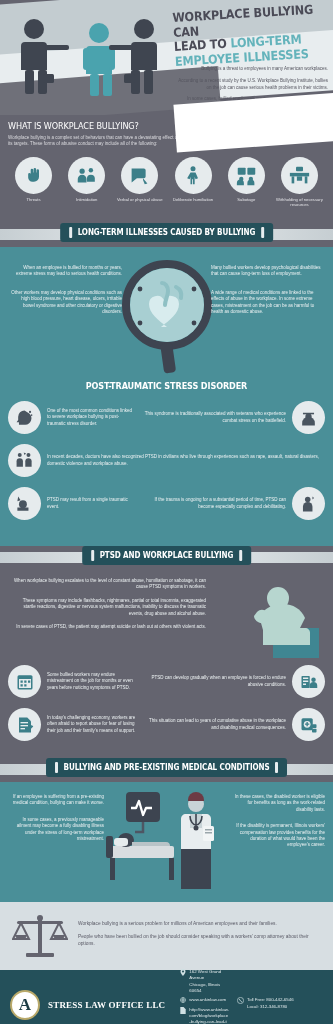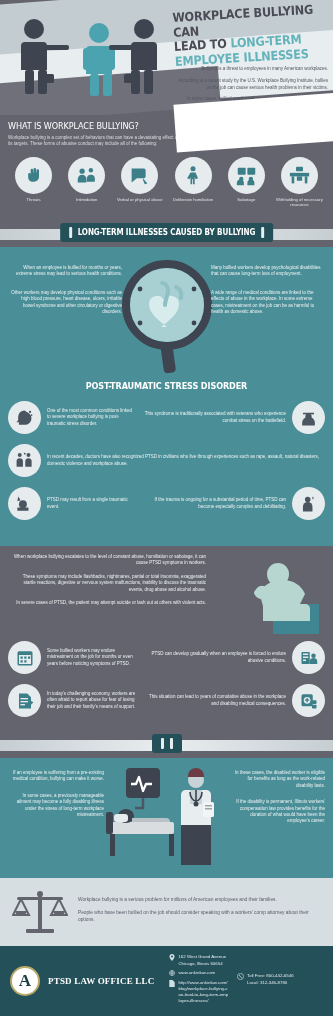--- a/index.html
+++ b/index.html
@@ -330,20 +330,28 @@
       <div class="circ-sm">
         <svg width="19" height="19" viewBox="0 0 24 24" fill="#4a5560">
             <circle cx="11" cy="7" r="3.5"></circle>
             <path d="M5 22v-6a6 6 0 0112 0v6z"></path>
             <path d="M17 3l2 2-2 2M20 8l2 2"></path>
           </svg>
       </div>
     </div>
   </div>
 
+  <div class="banner-wrap" style="background:#64646f;">
+    <div class="banner-bg light"></div>
+    <div class="banner">
+      <span class="bar"></span>
+      <span class="txt">PTSD AND WORKPLACE BULLYING</span>
+      <span class="bar"></span>
+    </div>
+  </div>
 
   <div class="gray ptsd-wb">
     <svg style="position:absolute; right:8px; top:6px;" width="96" height="82" viewBox="0 0 96 82">
       <rect x="44" y="52" width="46" height="30" fill="#3f8692"></rect>
       <path d="M38 22a11 11 0 0122 0c0 7-5 12-11 12s-11-5-11-12z" fill="#b7d6cf"></path>
       <path d="M30 40c6-8 14-12 24-12s18 5 22 14l-6 12H34z" fill="#b7d6cf"></path>
       <path d="M34 52h42c3 0 5 2 5 5v12H34z" fill="#b7d6cf"></path>
       <path d="M28 36c4-4 9-2 11 2s-1 8-5 9-9-3-9-7z" fill="#b7d6cf"></path>
     </svg>
     <div class="txt-col body-txt r">
@@ -408,20 +416,21 @@
             <rect x="16" y="17" width="6" height="5" rx="1"></rect>
           </svg>
       </div>
     </div>
   </div>
 
   <div class="banner-wrap" style="background:#64646f;">
     <div class="banner-bg light"></div>
     <div class="banner">
       <span class="bar"></span>
+      <span class="txt">BULLYING AND PRE-EXISTING MEDICAL CONDITIONS</span>
       <span class="bar"></span>
     </div>
   </div>
 
   <div class="teal bed-sec">
     <svg style="position:absolute; left:104px; top:8px;" width="128" height="104" viewBox="0 0 128 104">
       <rect x="22" y="2" width="34" height="30" rx="4" fill="#3d4450"></rect>
       <path d="M27 18h5l3-7 4 14 3-7h6" stroke="#ffffff" stroke-width="2.3" fill="none" stroke-linejoin="round"></path>
       <path d="M39 32v10h-8" stroke="#4e5663" stroke-width="2.5" fill="none"></path>
       <rect x="6" y="56" width="64" height="12" rx="2" fill="#d9dde0"></rect>
@@ -465,21 +474,21 @@
       <path d="M40.5 24h13l-2.5 4h-8z" fill="#64646f"></path>
     </svg>
     <div class="tx">
       <p>Workplace bullying is a serious problem for millions of American employees and their families.</p>
       <p>People who have been bullied on the job should consider speaking with a workers' comp attorney about their options.</p>
     </div>
   </div>
 
   <div class="footer">
     <div class="logo-badge">A</div>
-    <div class="firm-name">PTSD LAW OFFICE LLC</div>
+    <div class="firm-name">STRESS LAW OFFICE LLC</div>
     <div class="contact" style="flex:1; margin-left:6px;">
       <div class="contact-row">
         <span class="c-ico">
           <svg width="6" height="7" viewBox="0 0 12 14" fill="#cfe0e3">
               <path d="M6 0a5 5 0 00-5 5c0 4 5 9 5 9s5-5 5-9a5 5 0 00-5-5zm0 7a2 2 0 110-4 2 2 0 010 4z"></path>
             </svg>
         </span>
         <span>
           <span>162 West Grand Avenue</span><br>
           <span>Chicago, Illinois 60654</span>

